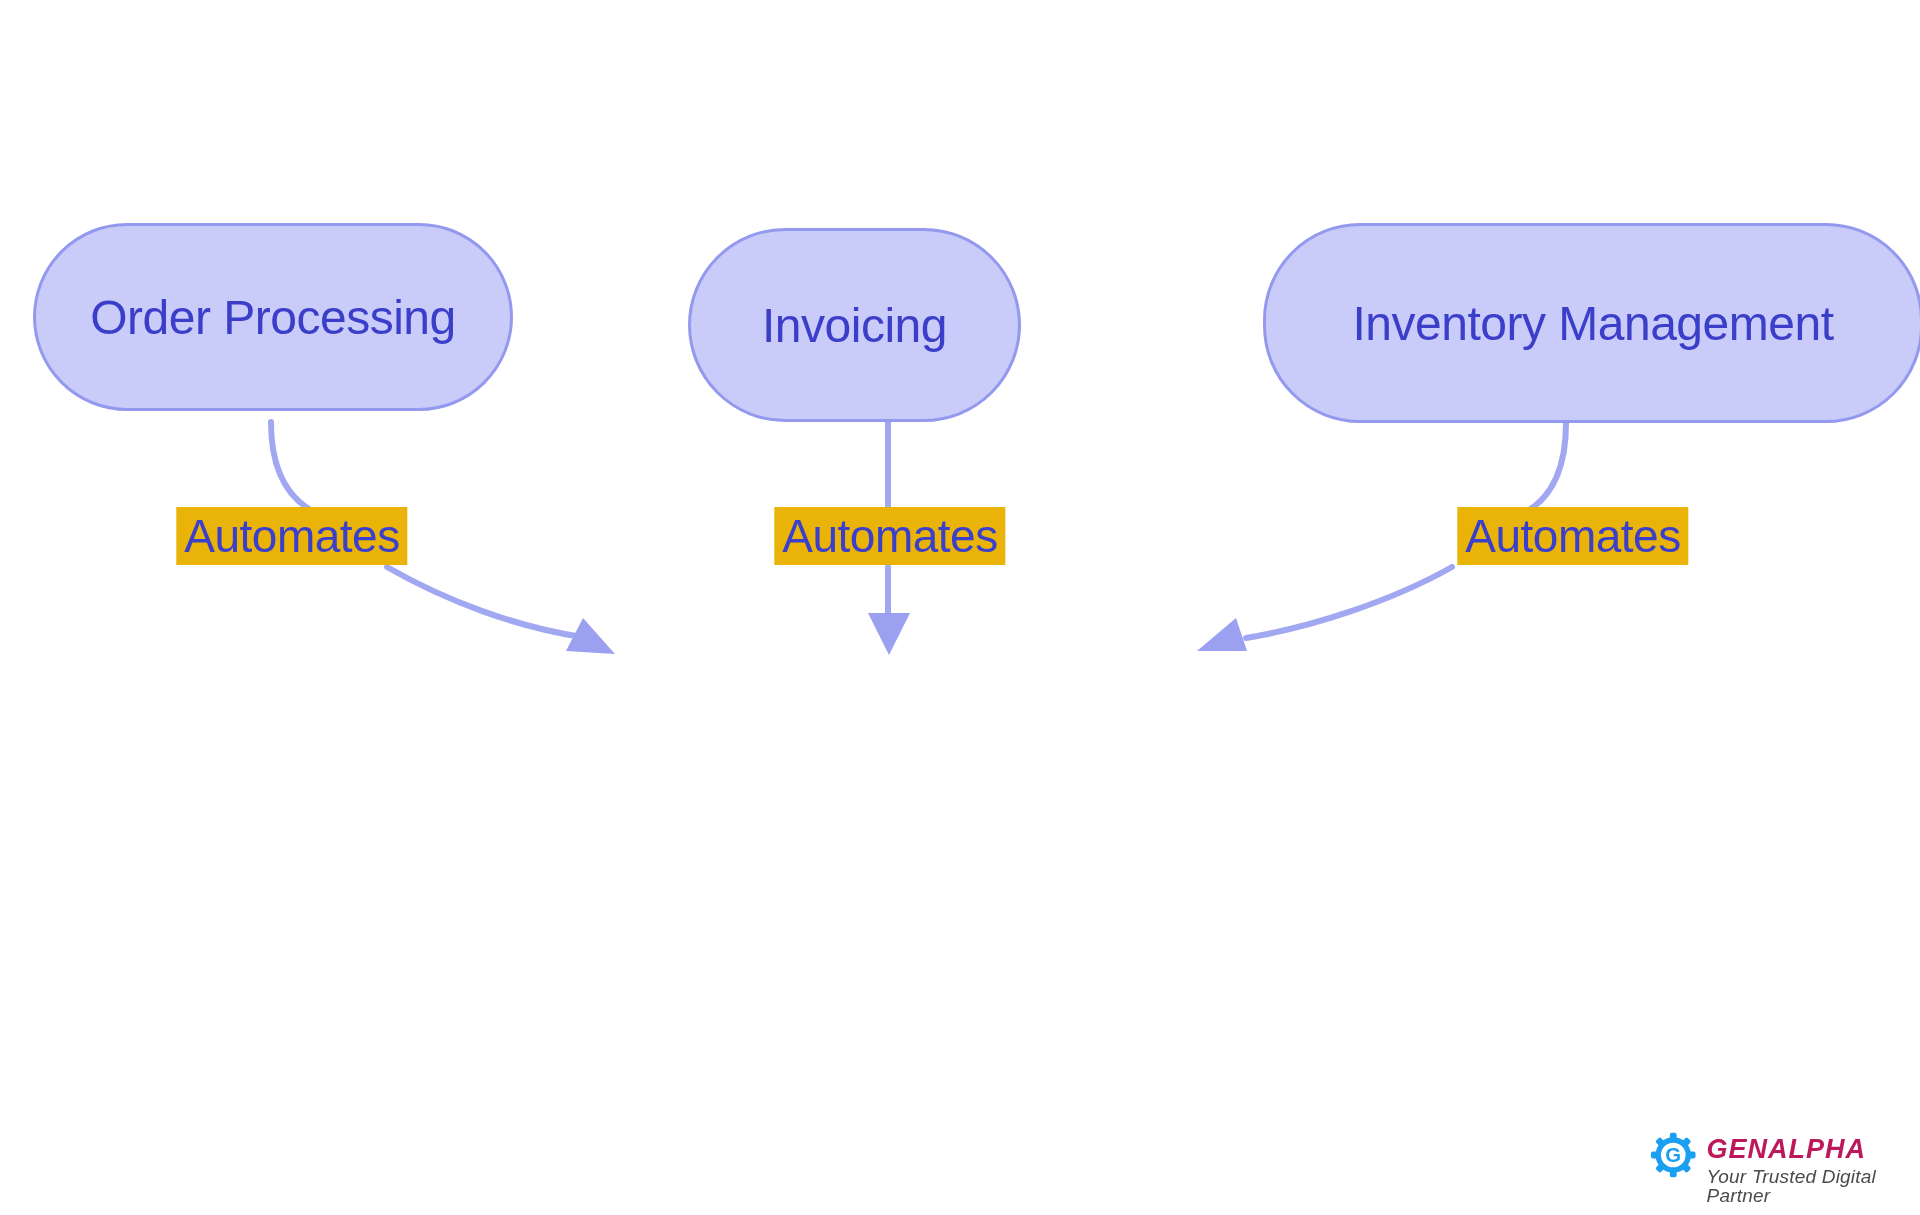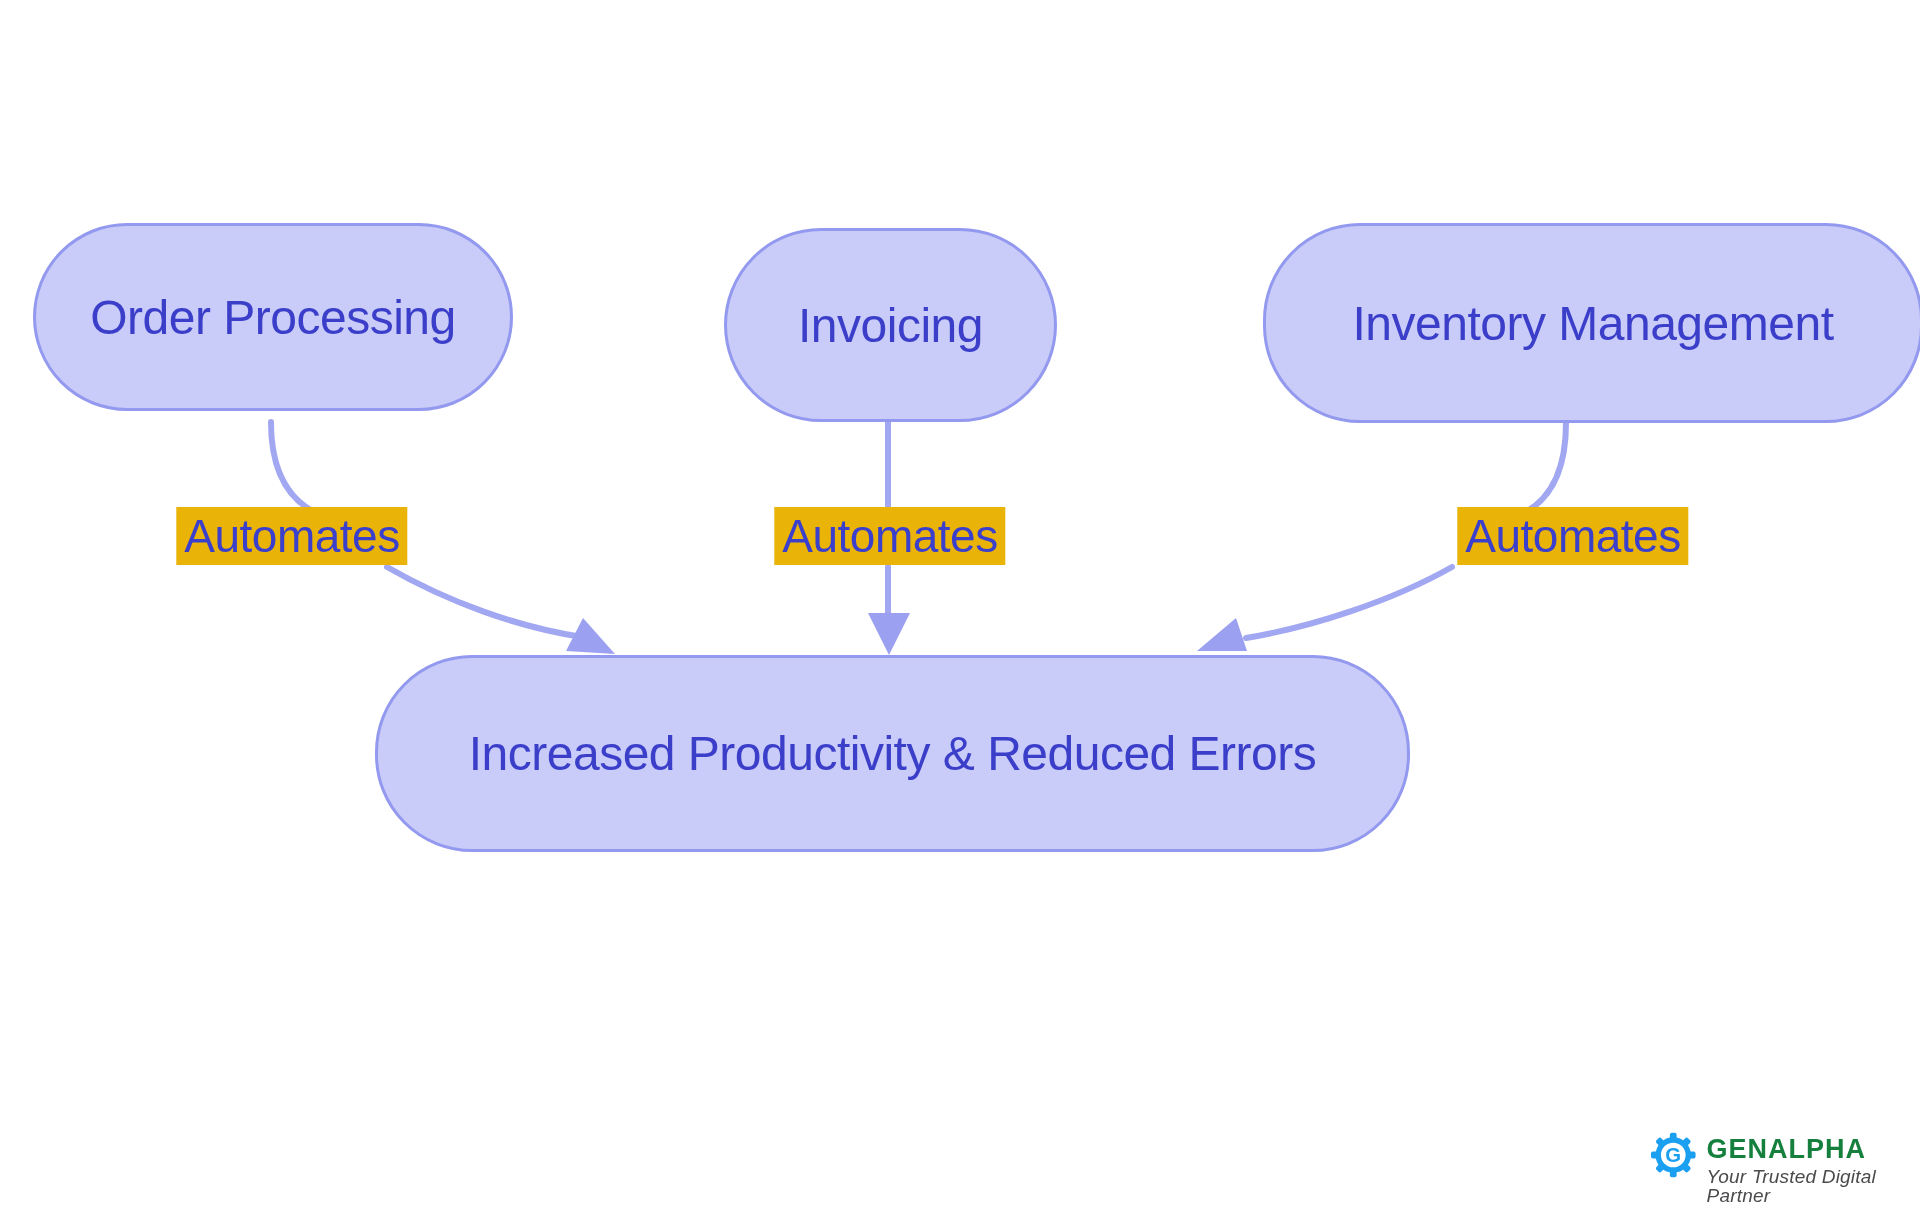--- a/index.html
+++ b/index.html
@@ -37,21 +37,21 @@
     white-space:nowrap;
   }
   .logo{
     position:absolute;
     left:1650px;top:1129px;
     display:flex;align-items:flex-start;
     gap:10px;
   }
   .logo-text{display:flex;flex-direction:column;padding-top:7px;}
   .logo-name{
-    font-size:27px;font-weight:bold;color:#15803d;letter-spacing:1px;line-height:1;
+    font-size:27px;font-weight:bold;color:#be185d;letter-spacing:1px;line-height:1;font-style:italic;
   }
   .logo-tagline{
     font-size:19px;font-style:italic;color:#4a4b4d;margin-top:4px;letter-spacing:0.2px;line-height:1;
   }
 </style>
 </head>
 <body>
 
 <div class="canvas">
 
@@ -67,31 +67,28 @@
 
     <path d="M 1566 423 C 1566 464, 1554 496, 1526 512"></path>
     <path d="M 1452 567 C 1392 601, 1312 627, 1246 638"></path>
     <polygon points="1197,651 1236,618 1247,651"></polygon>
   </svg>
 
   <div class="node" style="left:33px;top:223px;width:480px;height:188px;">
     <span>Order Processing</span>
   </div>
 
-  <div class="node" style="left:724px;top:228px;width:333px;height:194px;text-align:center;">
+  <div class="node" style="left:688px;top:228px;width:333px;height:194px;text-align:center;">
     <span>Invoicing</span>
   </div>
 
   <div class="node" style="left:1263px;top:223px;width:660px;height:200px;">
     <span>Inventory Management</span>
   </div>
 
-  <div class="node" style="left:375px;top:655px;width:1035px;height:197px;">
-    <span>Increased Productivity &amp; Reduced Errors</span>
-  </div>
 
   <div class="edge-label" style="left:292px;top:536px;">Automates</div>
 
   <div class="edge-label" style="left:890px;top:536px;">Automates</div>
 
   <div class="edge-label" style="left:1573px;top:536px;">Automates</div>
 
   <div class="logo">
     <svg width="52" height="52" viewBox="0 0 48 48" xmlns="http://www.w3.org/2000/svg">
       <g fill="#1a9ff1">

